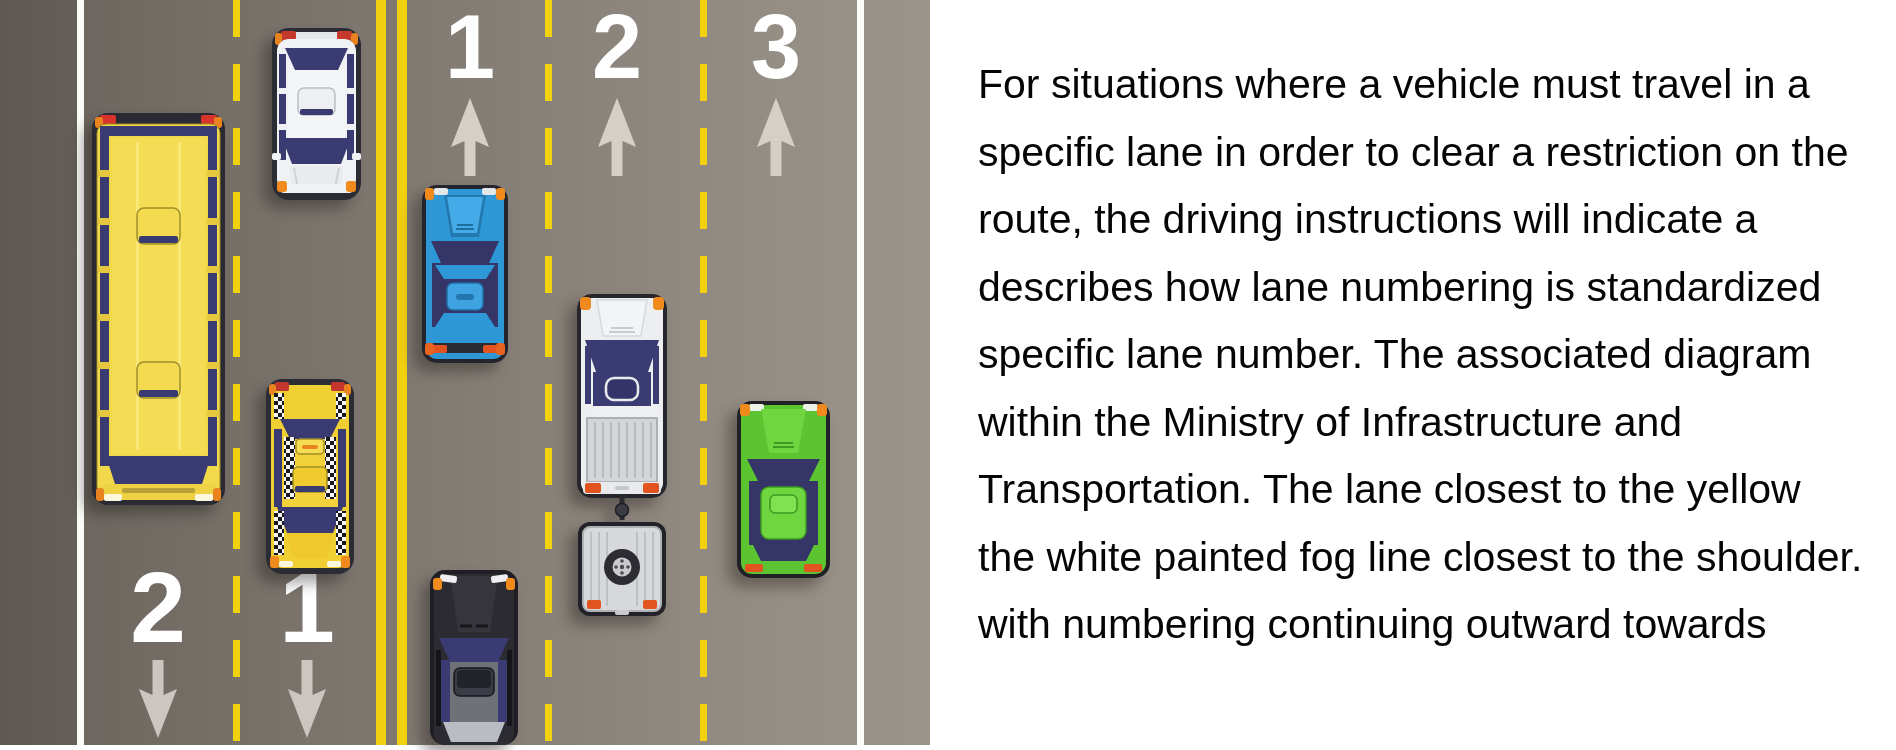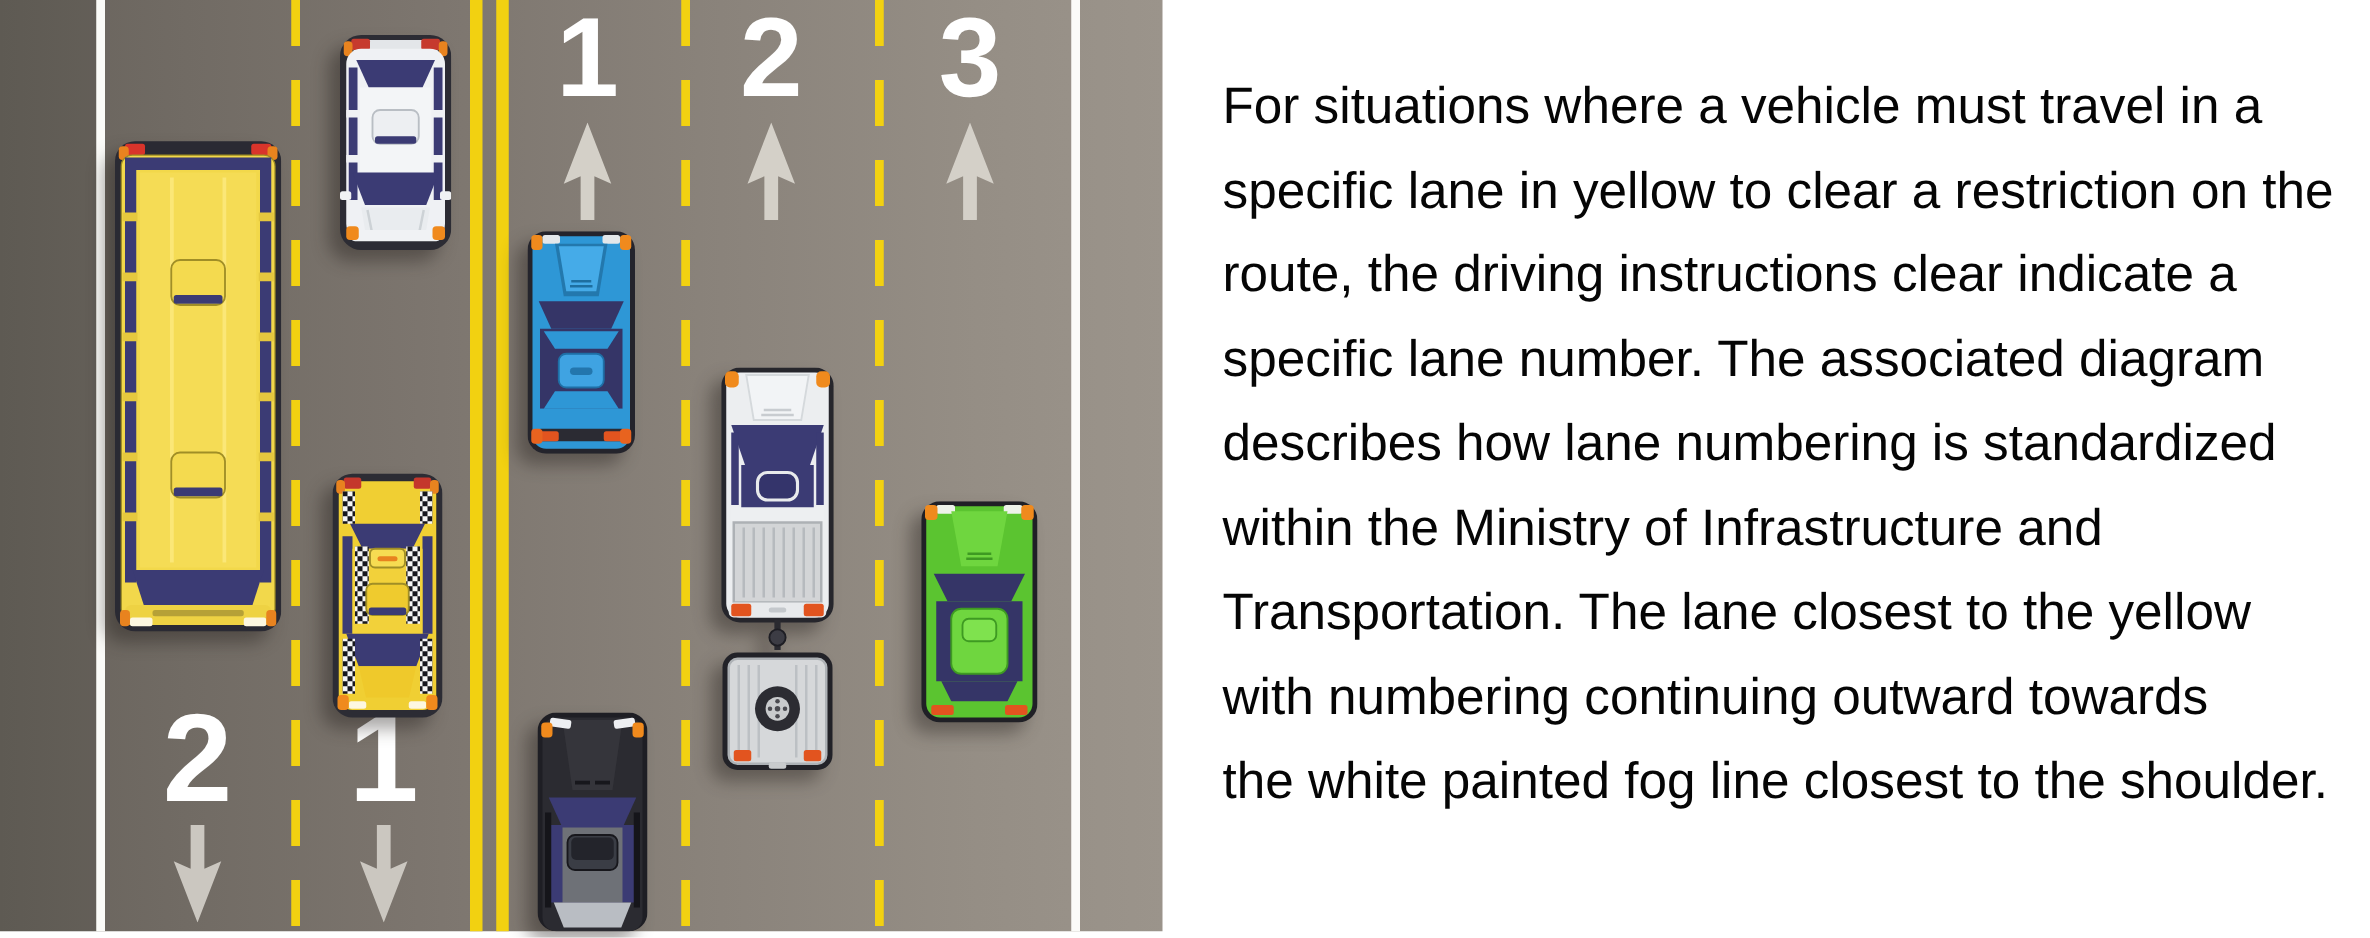--- a/index.html
+++ b/index.html
@@ -290,23 +290,23 @@
       <polygon points="16,144 77,144 68,162 25,162" fill="#353567"></polygon>
       <rect x="10" y="160" width="73" height="9" rx="3" fill="#5bc430"></rect>
       <rect x="8" y="163" width="18" height="8" rx="2" fill="#e2541f"></rect>
       <rect x="67" y="163" width="18" height="8" rx="2" fill="#e2541f"></rect>
     </svg>
 
   </div>
 
   <div class="caption">
     <div class="tline">For situations where a vehicle must travel in a</div>
-    <div class="tline">specific lane in yellow to clear a restriction on the</div>
-    <div class="tline">route, the driving instructions clear indicate a</div>
+    <div class="tline">specific lane in order to clear a restriction on the</div>
+    <div class="tline">route, the driving instructions will indicate a</div>
+    <div class="tline">describes how lane numbering is standardized</div>
     <div class="tline">specific lane number. The associated diagram</div>
-    <div class="tline">describes how lane numbering is standardized</div>
     <div class="tline">within the Ministry of Infrastructure and</div>
     <div class="tline">Transportation. The lane closest to the yellow</div>
+    <div class="tline">the white painted fog line closest to the shoulder.</div>
     <div class="tline">with numbering continuing outward towards</div>
-    <div class="tline">the white painted fog line closest to the shoulder.</div>
   </div>
 
 </div>
 
 </body></html>

